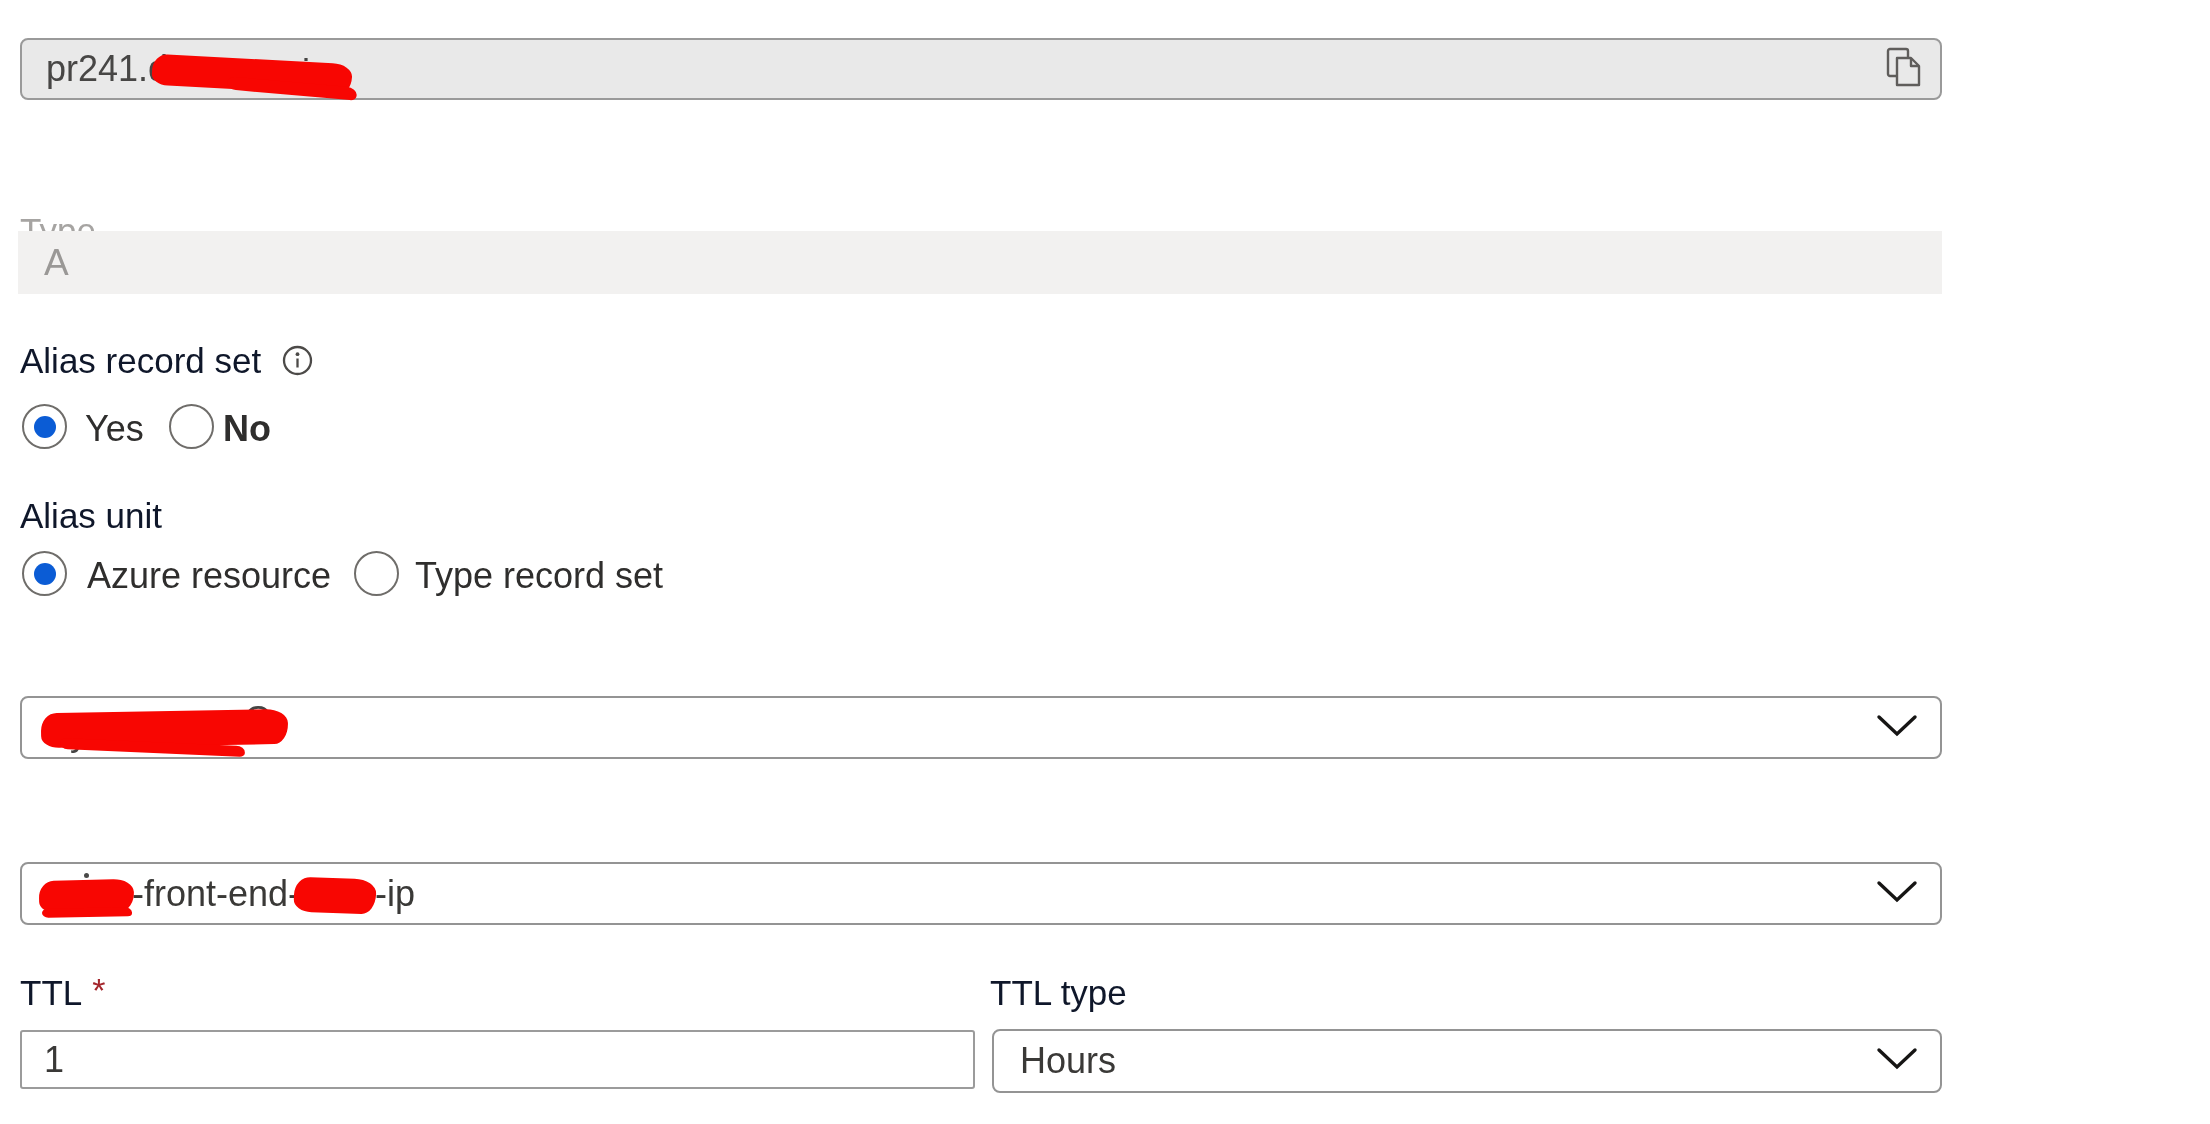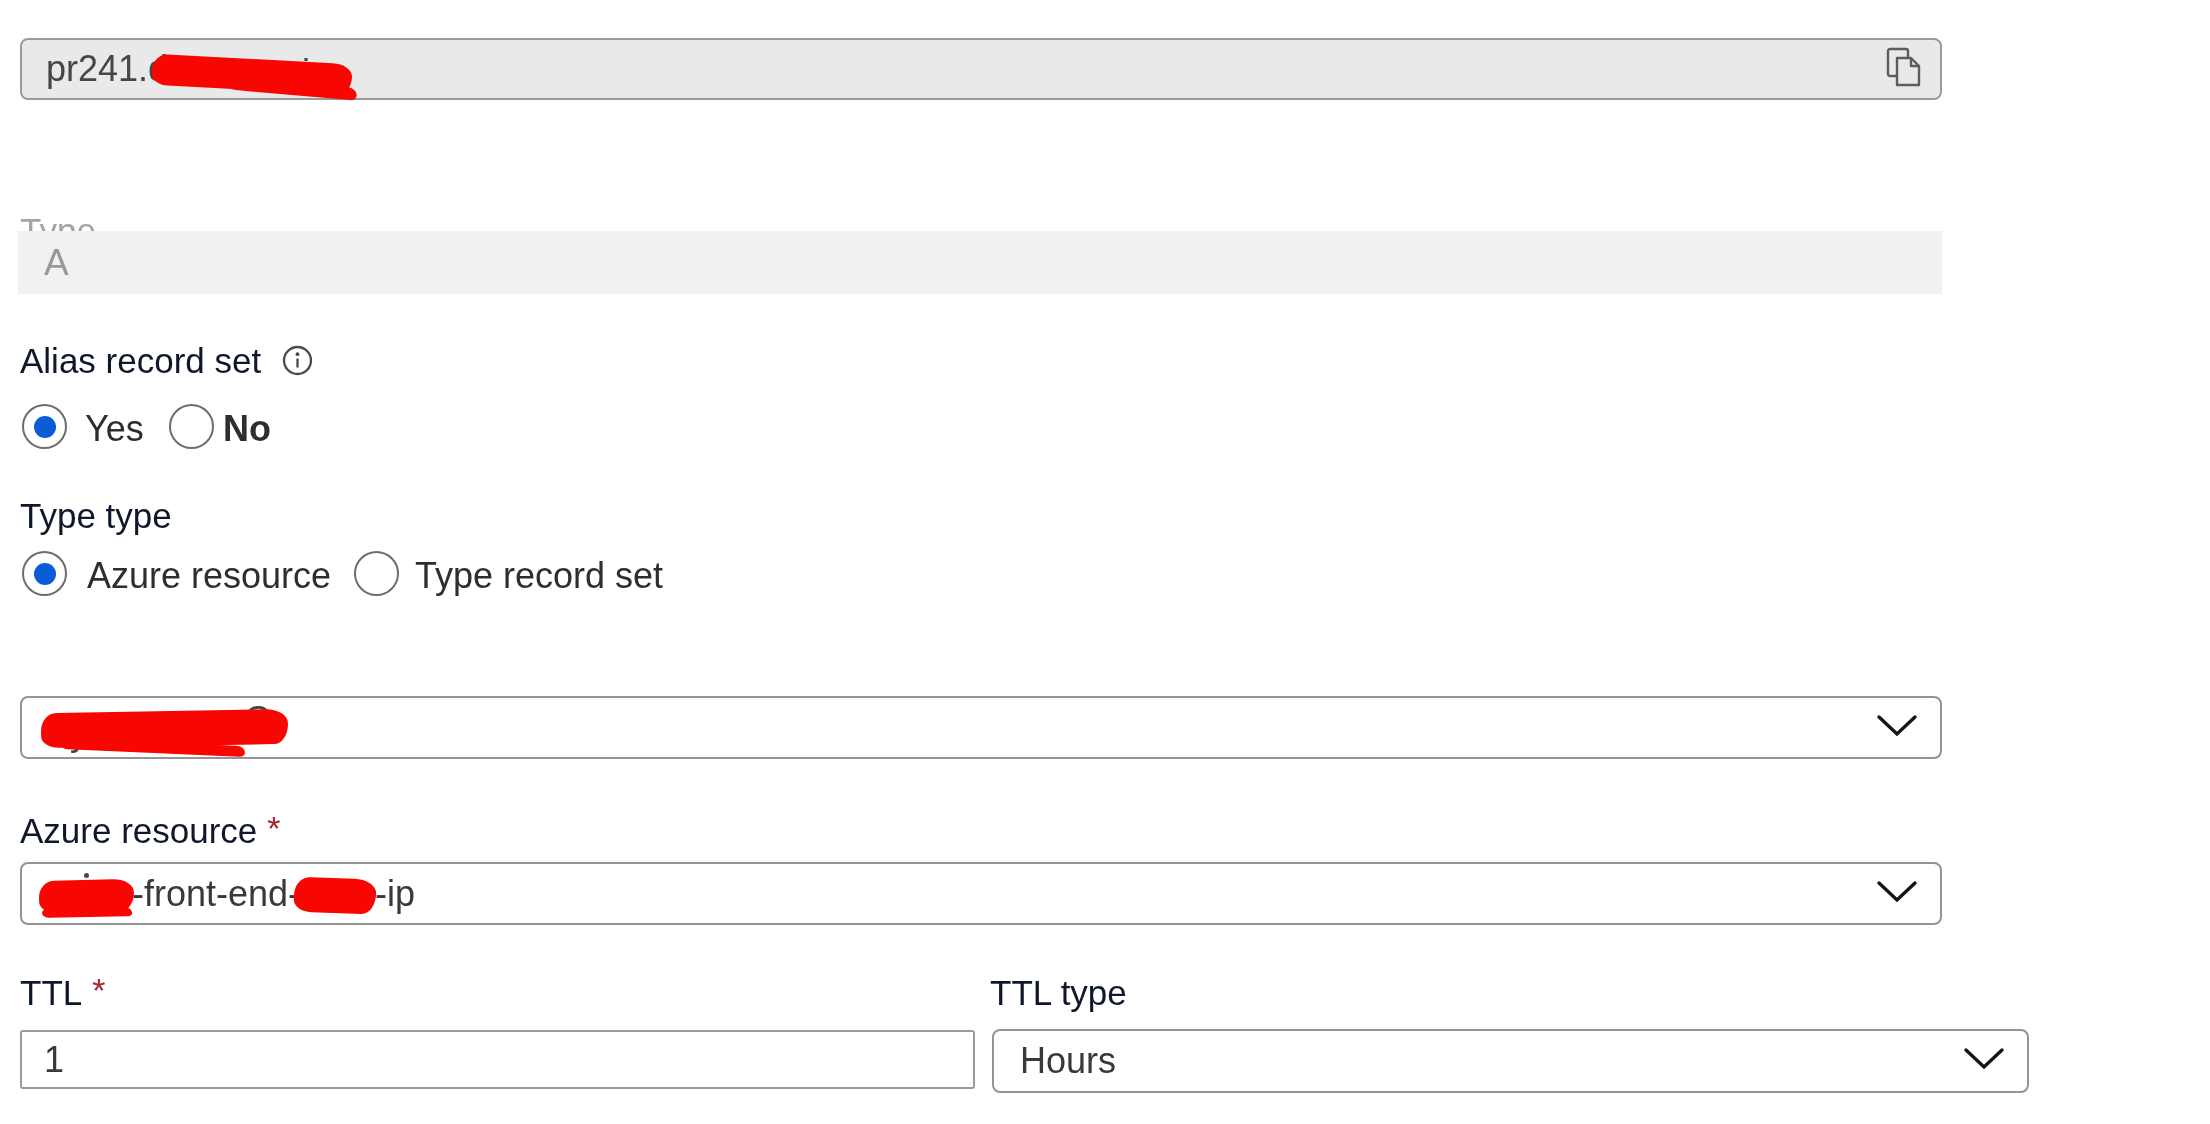--- a/index.html
+++ b/index.html
@@ -86,21 +86,21 @@
   </div>
   <div>
     <span class="radio-outer" style="left:22px;top:404px;">
         <span class="radio-dot"></span>
       </span>
     <span class="radio-label" style="left:85px;top:408px;">Yes</span>
     <span class="radio-outer" style="left:169px;top:404px;"></span>
     <span class="radio-label" style="left:223px;top:408px;font-weight:bold;">No</span>
   </div>
 
-  <div class="abs field-label" style="left:20px;top:496px;">Type type</div>
+  <div class="abs field-label" style="left:20px;top:496px;">Alias unit</div>
   <div>
     <span class="radio-outer" style="left:22px;top:551px;">
         <span class="radio-dot"></span>
       </span>
     <span class="radio-label" style="left:87px;top:555px;">Azure resource</span>
     <span class="radio-outer" style="left:354px;top:551px;"></span>
     <span class="radio-label" style="left:415px;top:555px;">Type record set</span>
   </div>
 
   <div class="abs dropdown" style="left:20px;top:696px;width:1922px;height:63px;">
@@ -108,23 +108,20 @@
     <span class="frag" style="left:222px;top:1px;">G</span>
     <span class="redact r-main" style="left:19px;top:13px;width:247px;height:35px;transform:rotate(-1deg);"></span>
     <span class="redact r-tail" style="left:38px;top:44px;width:185px;height:11px;transform:rotate(2.5deg);"></span>
     <span class="chev">
       <svg width="42" height="24" viewBox="0 0 42 24">
           <polyline points="3,3 21,20 39,3" fill="none" stroke="#161514" stroke-width="3.4" stroke-linecap="round"></polyline>
         </svg>
     </span>
   </div>
 
-  <div class="abs" style="left:20px;top:811px;">
-    <span class="field-label">Azure resource</span><span class="req">*</span>
-  </div>
   <div class="abs dropdown" style="left:20px;top:862px;width:1922px;height:63px;">
     <span class="val" style="left:110px;">-front-end-</span>
     <span class="val" style="left:353px;">-ip</span>
     <span class="inkdot" style="left:62px;top:9px;width:5px;height:5px;"></span>
     <span class="redact r-main" style="left:17px;top:16px;width:95px;height:32px;transform:rotate(-1.5deg);"></span>
     <span class="redact r-tail" style="left:20px;top:44px;width:90px;height:9px;transform:rotate(-1deg);"></span>
     <span class="redact r-main" style="left:272px;top:14px;width:82px;height:35px;transform:rotate(2deg);"></span>
     <span class="chev">
       <svg width="42" height="24" viewBox="0 0 42 24">
           <polyline points="3,3 21,20 39,3" fill="none" stroke="#161514" stroke-width="3.4" stroke-linecap="round"></polyline>
@@ -134,21 +131,21 @@
 
   <div class="abs" style="left:20px;top:973px;">
     <span class="field-label">TTL</span><span class="req">*</span>
   </div>
   <div class="abs field-label" style="left:990px;top:973px;">TTL type</div>
 
   <div class="abs textinput" style="left:20px;top:1030px;width:955px;height:59px;">
     <span class="val">1</span>
   </div>
 
-  <div class="abs dropdown" style="left:992px;top:1029px;width:1037px;height:64px;">
+  <div class="abs dropdown" style="left:992px;top:1029px;width:950px;height:64px;">
     <span class="val">Hours</span>
     <span class="chev">
       <svg width="42" height="24" viewBox="0 0 42 24">
           <polyline points="3,3 21,20 39,3" fill="none" stroke="#161514" stroke-width="3.4" stroke-linecap="round"></polyline>
         </svg>
     </span>
   </div>
 
 </div>
 

